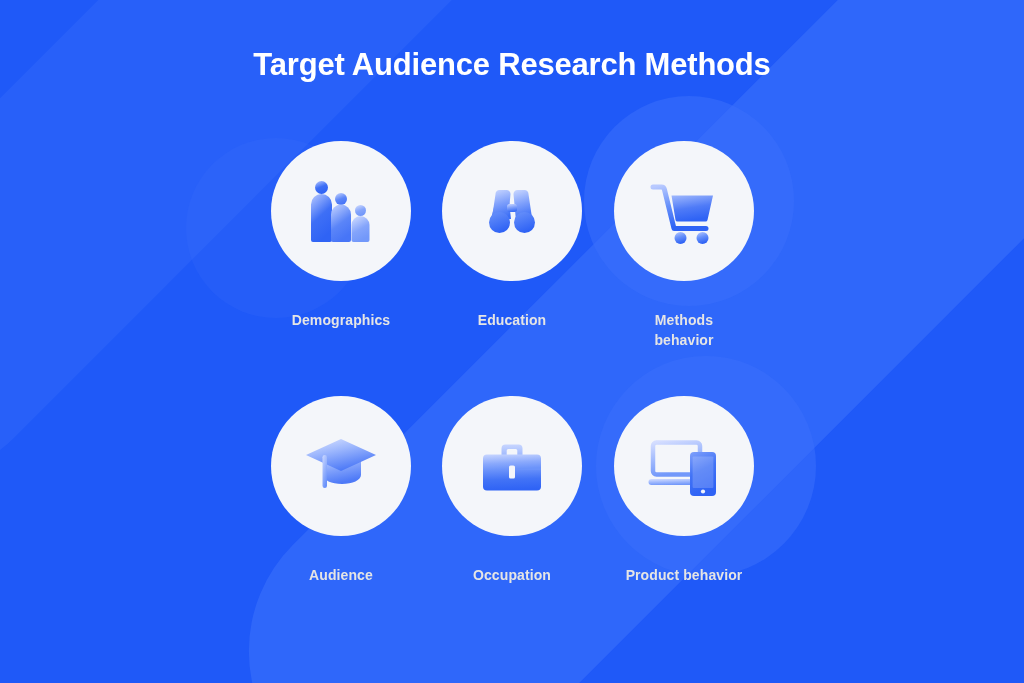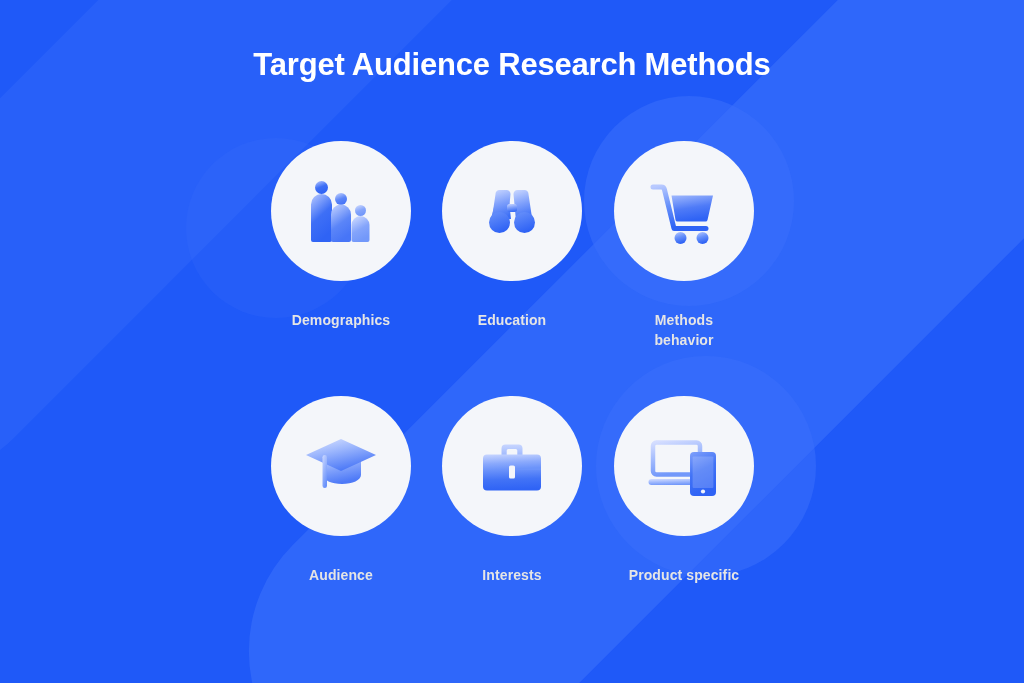--- a/index.html
+++ b/index.html
@@ -312,21 +312,21 @@
               <path d="M24.5 16.5a4 4 0 0 1 4-4h13a4 4 0 0 1 4 4V24h-5.2v-5.5a1.6 1.6 0 0 0-1.6-1.6H31.3a1.6 1.6 0 0 0-1.6 1.6V24h-5.2z" fill="url(#gHandle)"></path>
 
               <path d="M6 26.5a4 4 0 0 1 4-4h50a4 4 0 0 1 4 4V38H6z" fill="url(#gCaseTop)"></path>
 
               <path d="M6 38h58v16.5a4 4 0 0 1-4 4H10a4 4 0 0 1-4-4z" fill="url(#gCaseBot)"></path>
 
               <rect x="32" y="33.5" width="6" height="13" rx="1.6" fill="#f4f6fa"></rect>
             </svg>
           </span>
         </div>
-        <div class="label">Interests</div>
+        <div class="label">Occupation</div>
       </div>
 
       <div class="item col2">
         <div class="circle">
           <span>
             <svg width="76" height="68" viewBox="0 0 76 68">
               <defs>
                 <linearGradient id="gLap" x1="0" y1="0" x2="0.3" y2="1">
                   <stop offset="0" stop-color="#d5deff"></stop>
                   <stop offset="0.55" stop-color="#9db7fd"></stop>
@@ -342,19 +342,19 @@
               <rect x="7" y="10.5" width="47" height="32" rx="3.5" fill="none" stroke="url(#gLap)" stroke-width="4.5"></rect>
 
               <rect x="2.5" y="47" width="56" height="6" rx="3" fill="url(#gLap)"></rect>
 
               <rect x="44" y="20" width="26" height="44" rx="4" fill="url(#gPhone)"></rect>
               <rect x="46.6" y="24.5" width="20.8" height="31.5" rx="1" fill="#e9eefd" opacity="0.2"></rect>
               <circle cx="57" cy="59.5" r="2.1" fill="#eef2fd"></circle>
             </svg>
           </span>
         </div>
-        <div class="label">Product specific</div>
+        <div class="label">Product behavior</div>
       </div>
 
     </div>
 
   </div>
 </div>
 
 </body></html>

